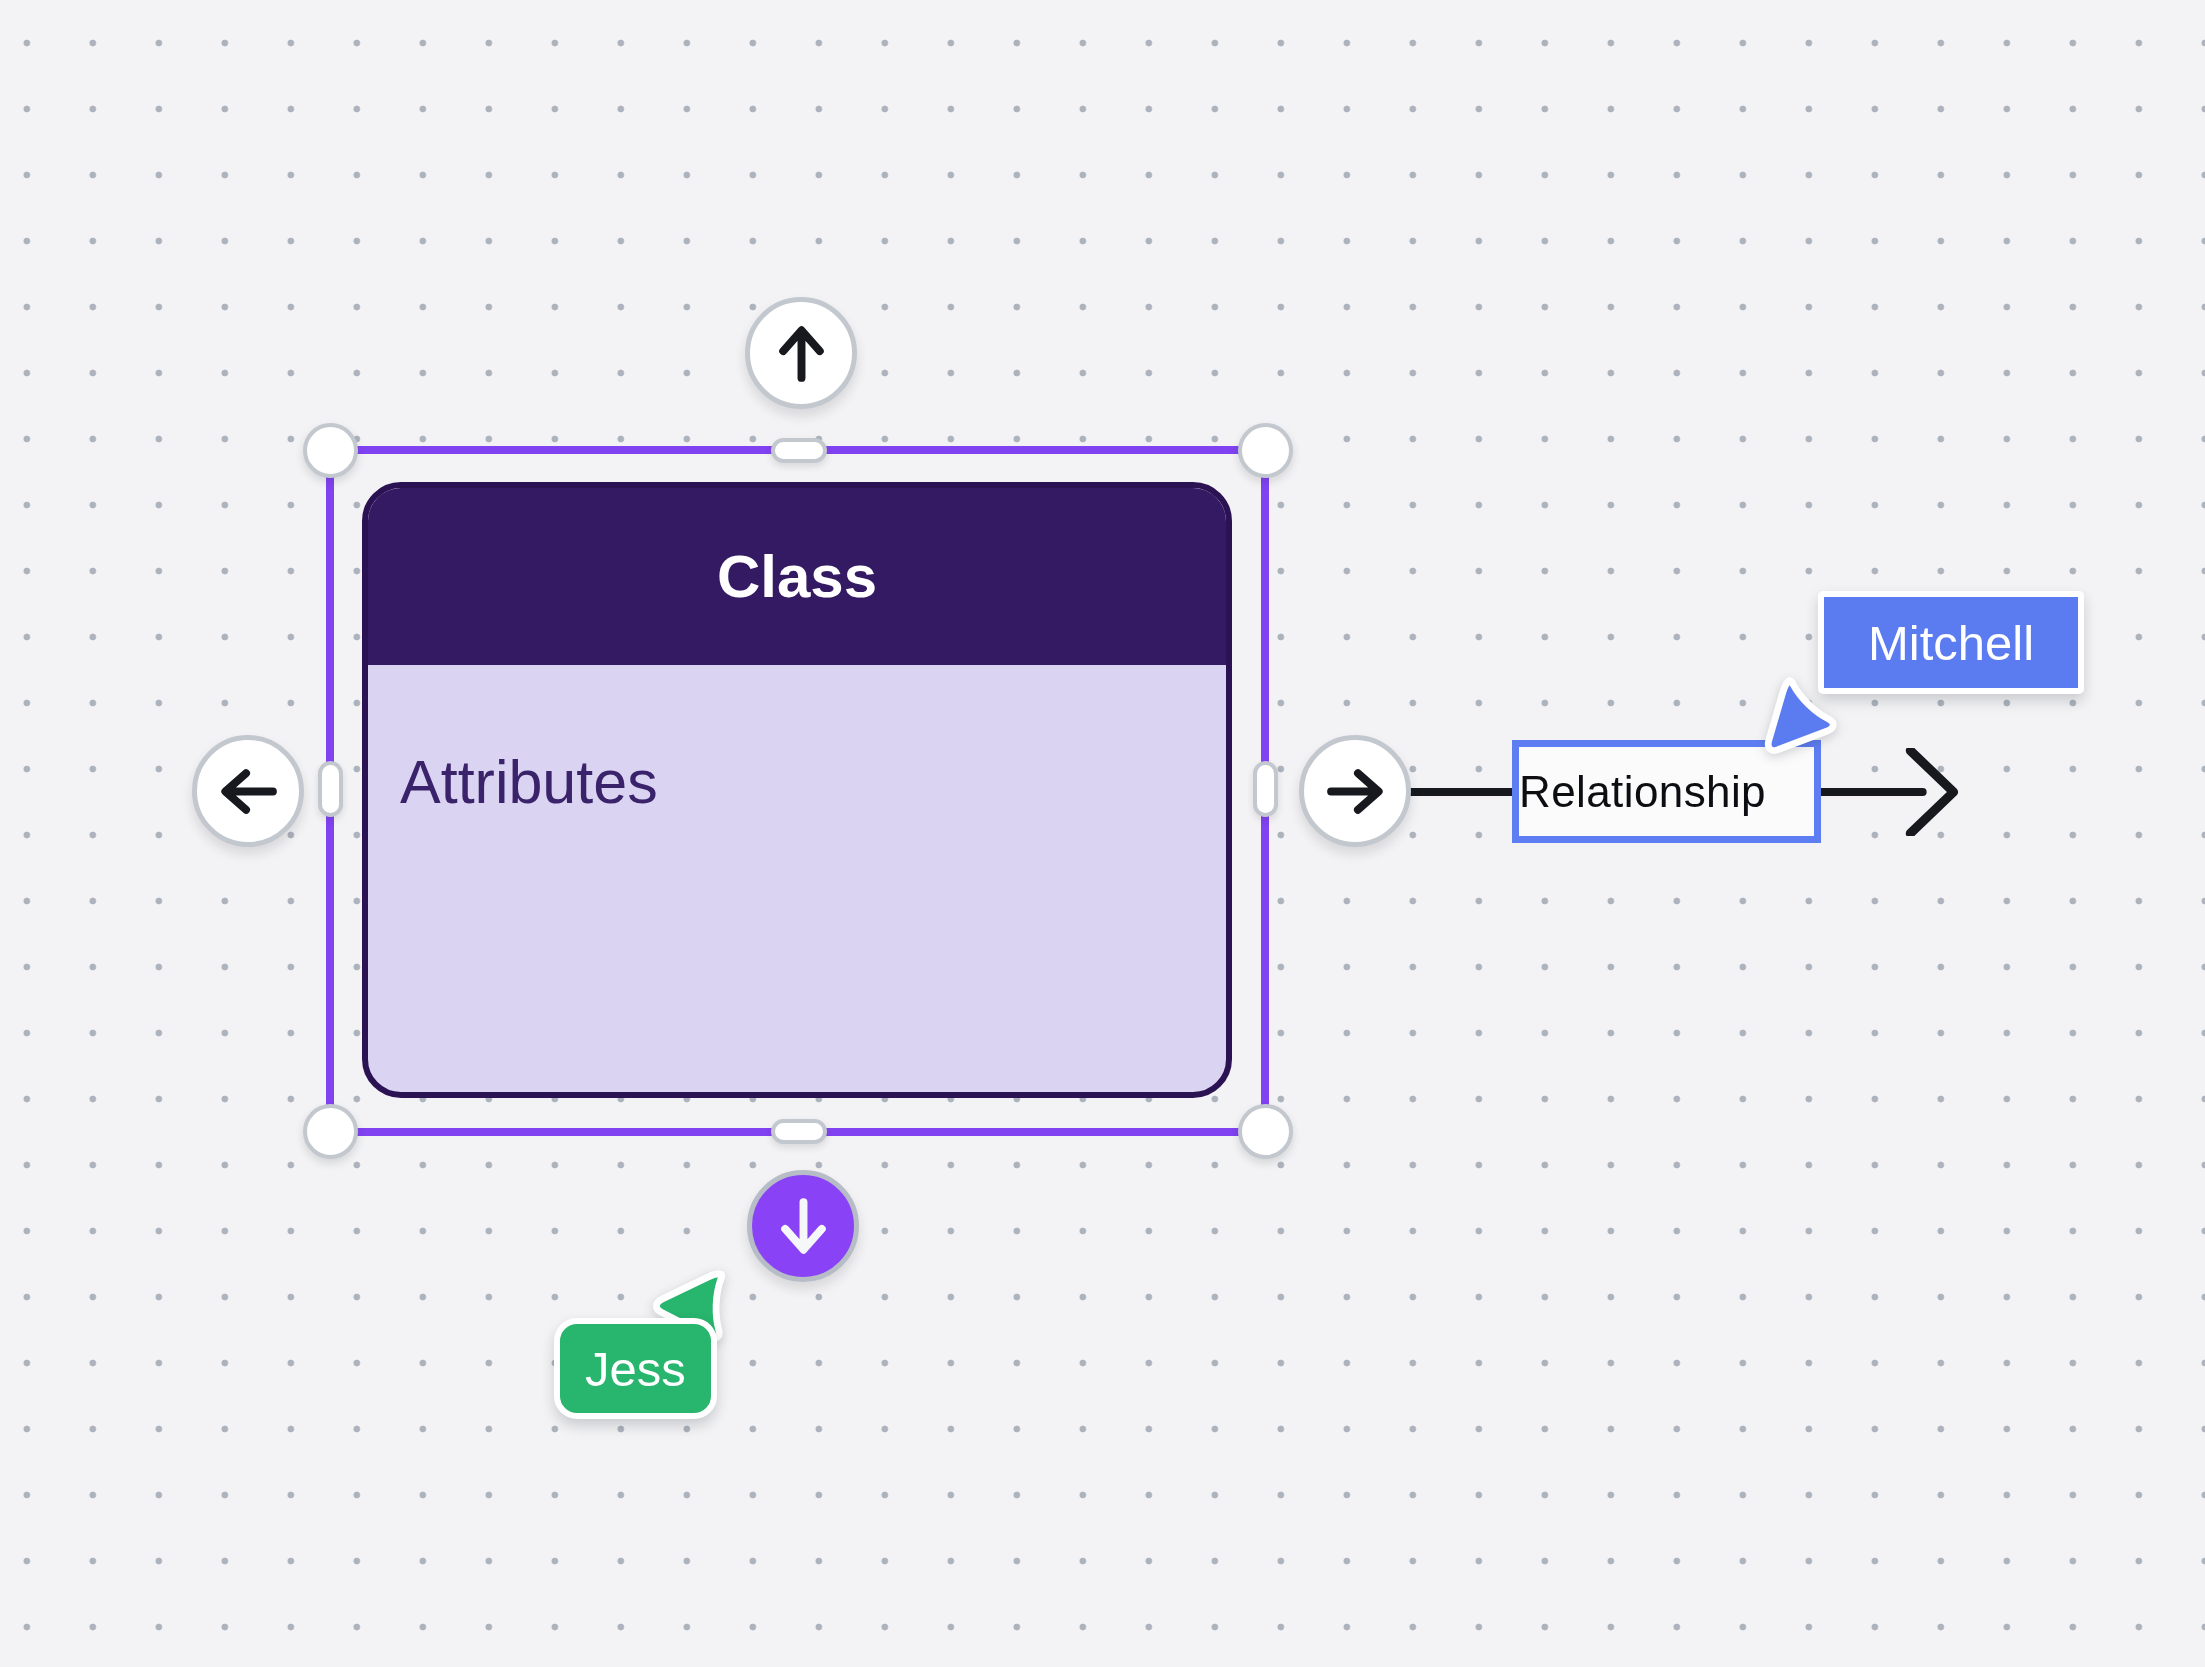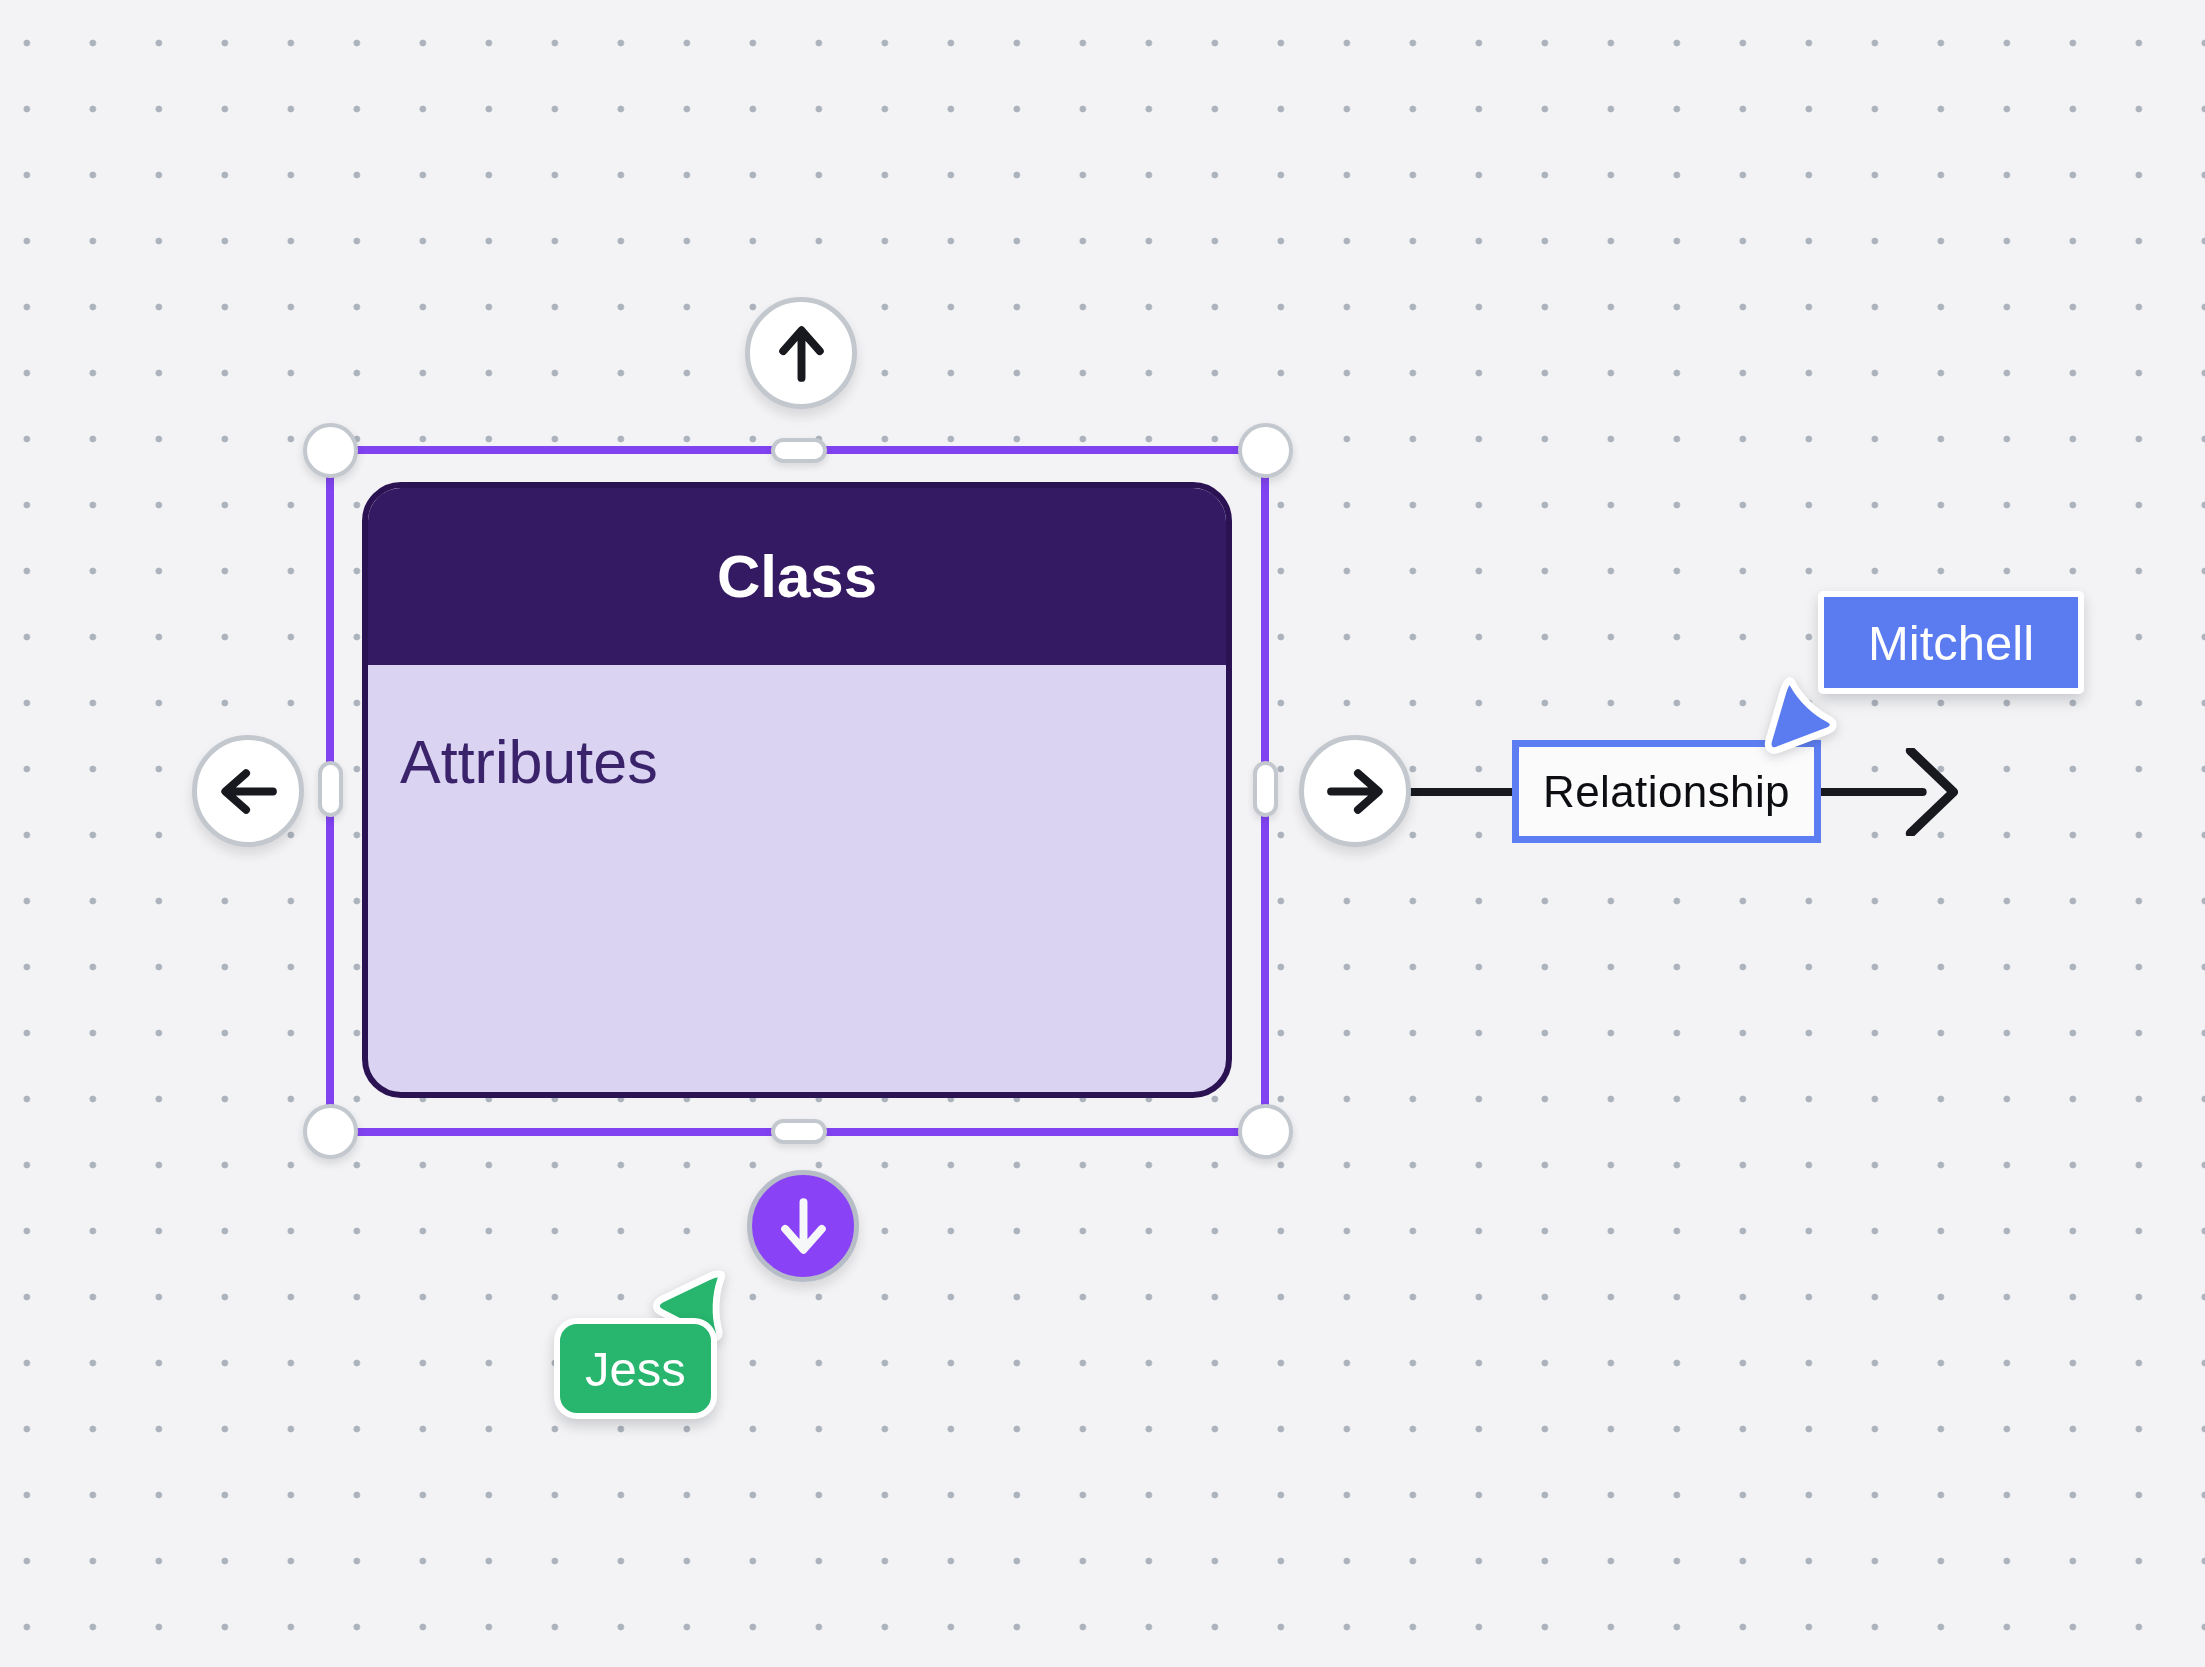--- a/index.html
+++ b/index.html
@@ -24,21 +24,21 @@
   
   .selection-rect{
     left:326px;top:446px;width:943px;height:690px;
     border:8.4px solid var(--selection);
   }
   
   .class-card{
     left:362px;top:482px;width:870px;height:616px;
     border:6.6px solid var(--shapeBorder);border-radius:39px;
     overflow:hidden;background:var(--shapeBody);
-    display:flex;flex-direction:column;
+    display:flex;flex-direction:column;gap:20px;
   }
   .class-header{
     height:177px;background:var(--shapeHeader);
     display:flex;align-items:center;justify-content:center;
     color:var(--shapeTitleColor);font-size:60px;font-weight:700;
   }
   .class-body{
     flex:1;padding:62px 26.5px 0 32px;
     color:var(--shapeTextColor);font-size:61px;font-weight:400;
   }
@@ -60,21 +60,21 @@
     background:#ffffff;border:5.3px solid var(--ring);
     display:flex;align-items:center;justify-content:center;
     box-shadow:0 7px 11.5px rgba(30,34,44,.13);
   }
   .nav-circle.purple{background:var(--downFill);border-color:#b7bdc6;}
   .nav-circle svg{width:61px;height:61px;display:block;}
   
   .relationship-box{
     left:1512px;top:740px;width:309px;height:103px;
     background:var(--boxFill);border:7.5px solid var(--boxBorder);
-    display:flex;align-items:center;justify-content:center;
+    display:flex;align-items:center;
     font-size:44px;color:#0d0e12;letter-spacing:0.4px;
   }
   
   .collab-label{
     border:6.2px solid #ffffff;display:flex;align-items:center;justify-content:center;
     color:#ffffff;font-weight:500;font-size:49px;
     box-shadow:0 6.2px 13.2px rgba(30,34,44,.18);
   }
   .collab-label.blue{left:1818px;top:591px;width:266px;height:103px;background:var(--collabBlue);border-radius:5px;}
   .collab-label.green{left:516px;top:1318px;width:163px;height:101px;background:var(--collabGreen);border-radius:23px;margin-left:38px;}

